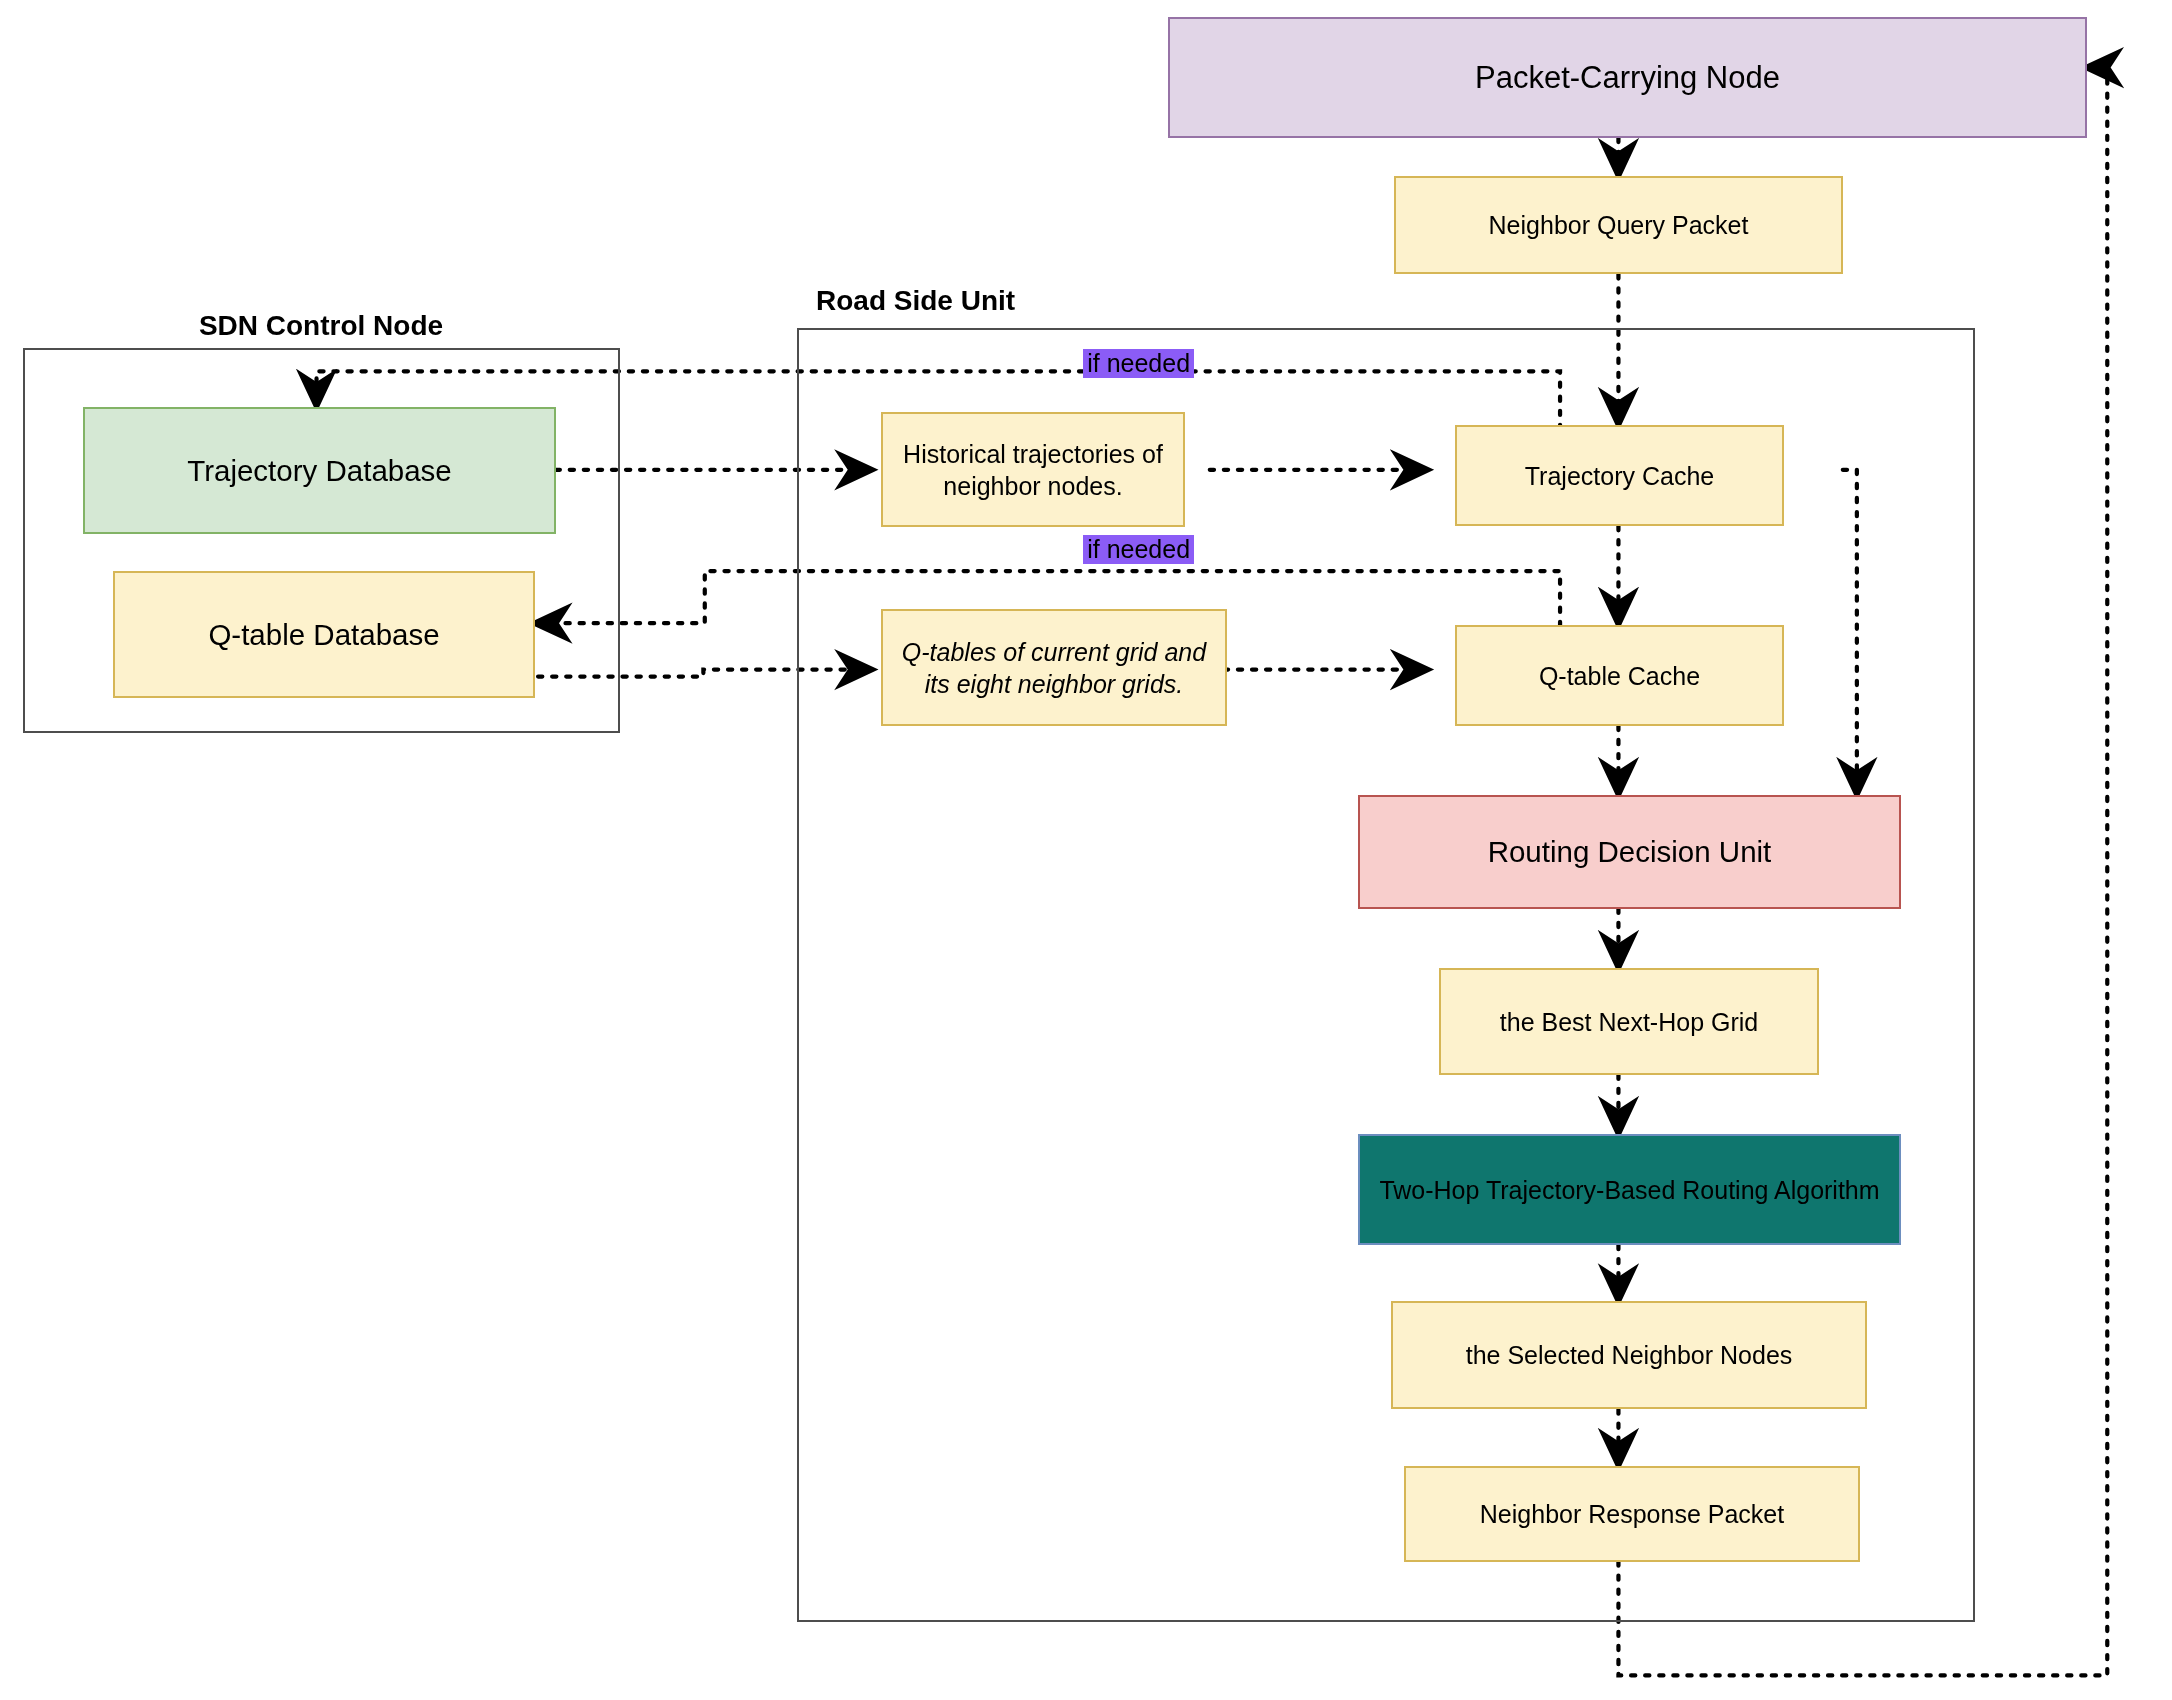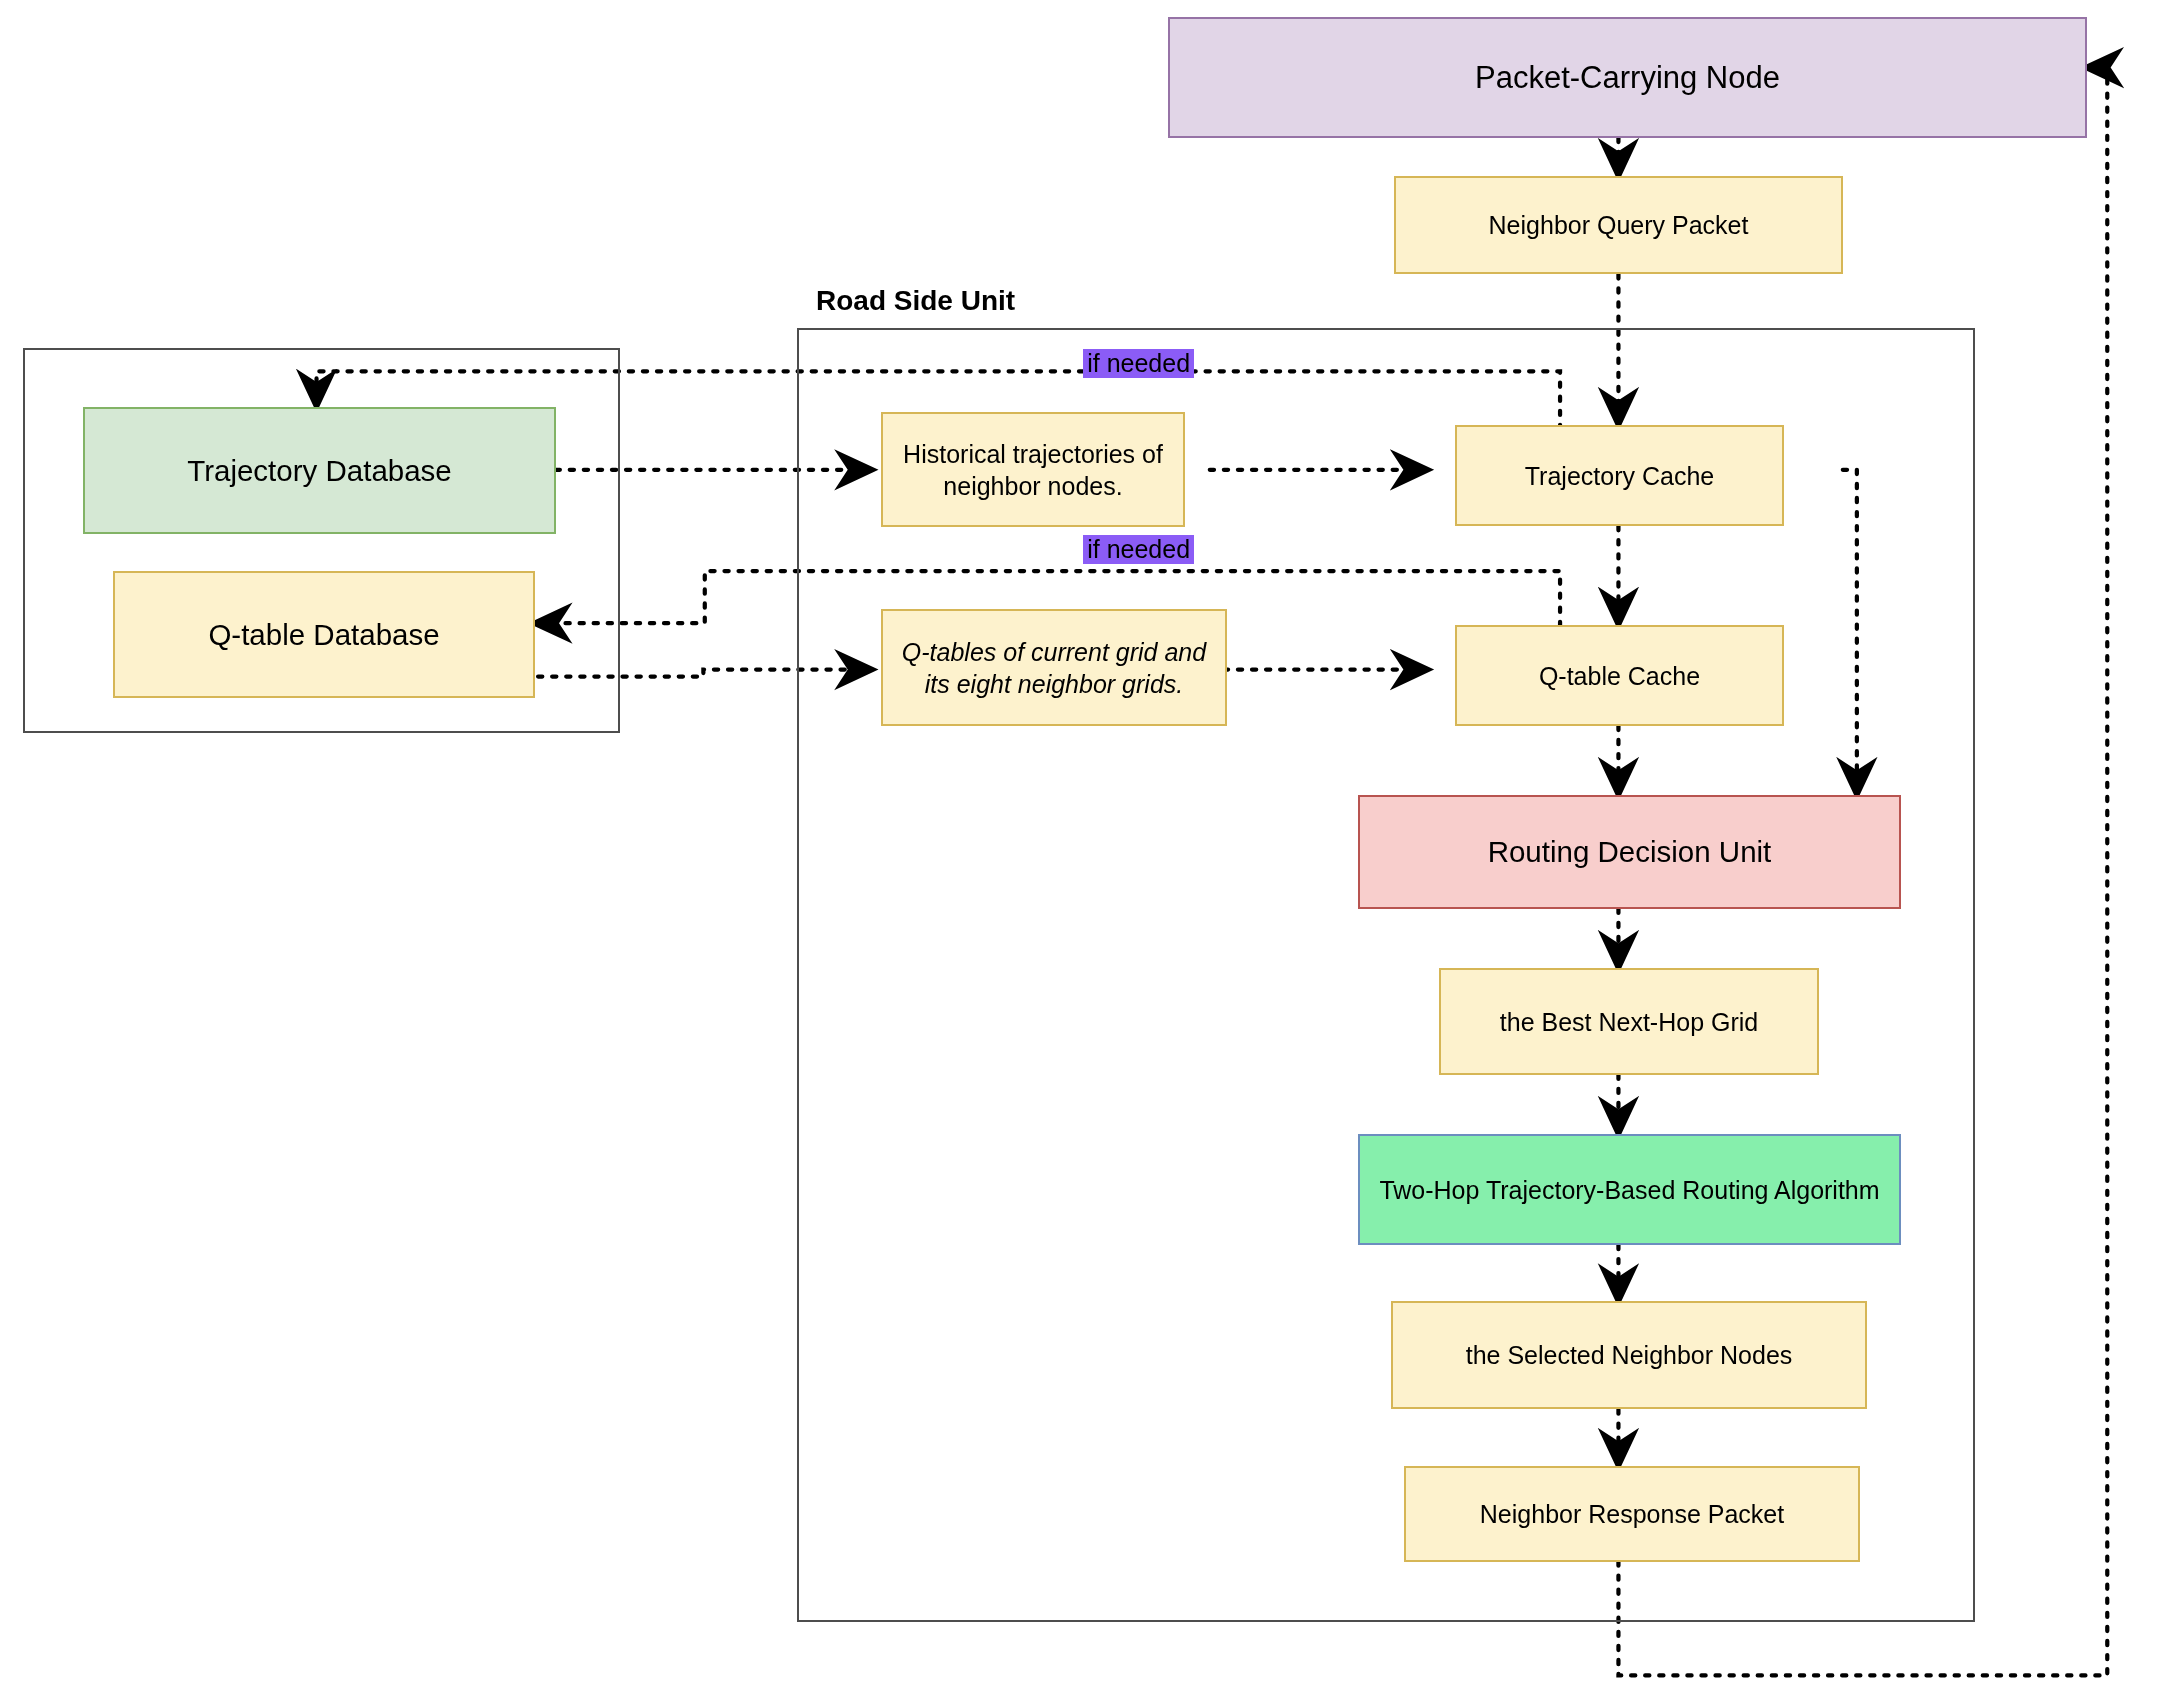--- a/index.html
+++ b/index.html
@@ -11,21 +11,21 @@
         justify-content:center;text-align:center;line-height:1.28;color:#000000;}
   .node span{display:block;width:100%;padding:0 5.6px;box-sizing:border-box;}
 
   .container{position:absolute;box-sizing:border-box;border:2.1px solid #4d4d4d;background:transparent;}
   .grouplabel{position:absolute;font-weight:bold;color:#000000;white-space:nowrap;}
 
   .yellow{background:#fdf2cd;border:2.1px solid #d6b656;}
   .green {background:#d5e8d4;border:2.1px solid #82b366;}
   .purple{background:#e1d5e7;border:2.1px solid #9673a6;}
   .red   {background:#f8cecc;border:2.1px solid #b85450;}
-  .blue  {background:#86efac;border:2.1px solid #6c8ebf;}
+  .blue  {background:#0f766e;border:2.1px solid #6c8ebf;}
 
   .edge-label{position:absolute;color:#000000;white-space:nowrap;background:#8b5cf6;
               padding:0 4.2px;}
 </style>
 </head>
 <body>
 
 <div id="stage">
 
   <svg id="wires" viewBox="0 0 3088 2417">
@@ -63,20 +63,21 @@
       <path d="M2301,1528 L2301,1612"></path>
 
       <path d="M2301,1770 L2301,1850"></path>
 
       <path d="M2301,2004 L2301,2084"></path>
 
       <path d="M2301,2220 L2301,2382 L2996,2382 L2996,96 L2966,96"></path>
     </g>
   </svg>
 
+  <div class="grouplabel" style="left:22.5px;top:310px;width:597px;text-align:center;font-size:28px;">SDN Control Node</div>
   <div class="container" style="left:22.5px;top:348px;width:597px;height:385px;"></div>
 
   <div class="grouplabel" style="left:816px;top:285px;font-size:28px;">Road Side Unit</div>
   <div class="container" style="left:797px;top:328px;width:1178px;height:1294px;"></div>
 
   <div class="node purple" style="left:1168px;top:17px;width:919px;height:121px;font-size:31px;">
     <span>Packet-Carrying Node</span>
   </div>
 
   <div class="node yellow" style="left:1394px;top:176px;width:449px;height:98px;font-size:25px;">

